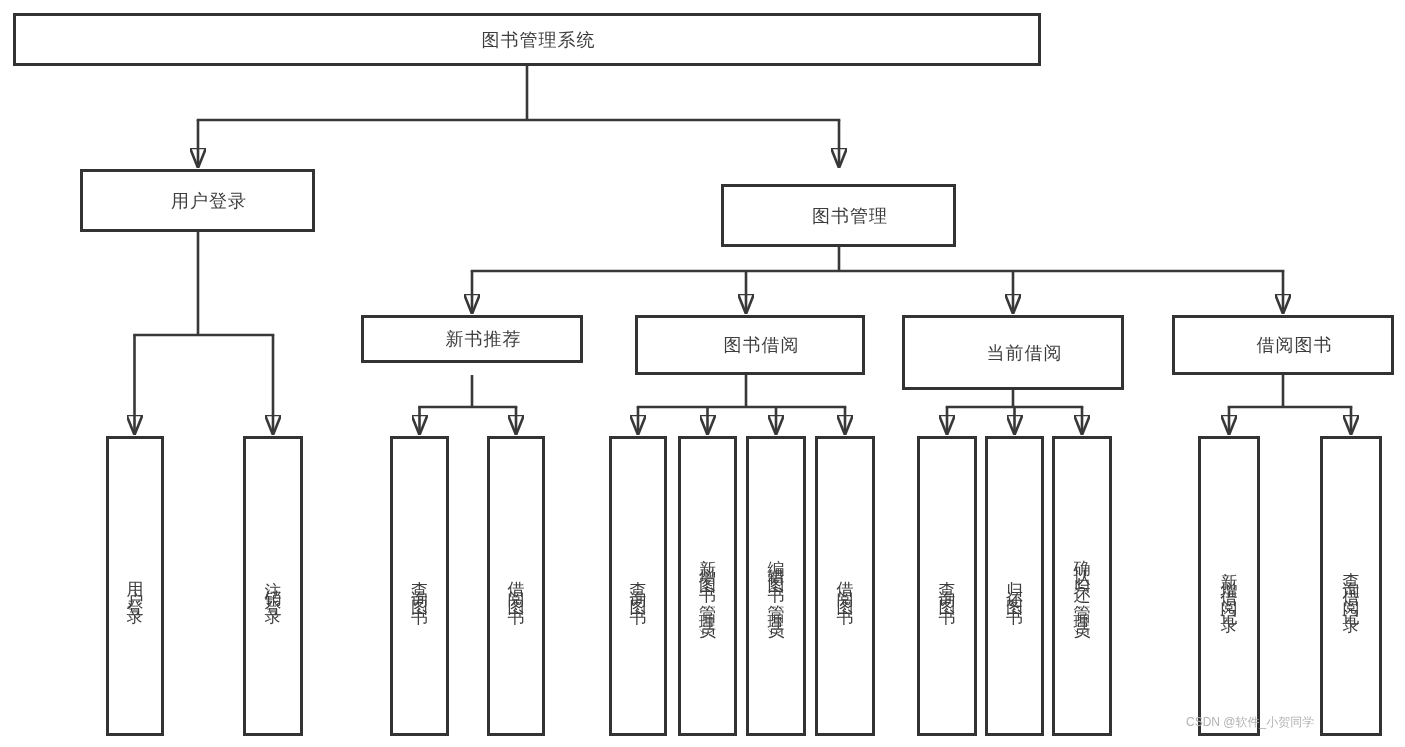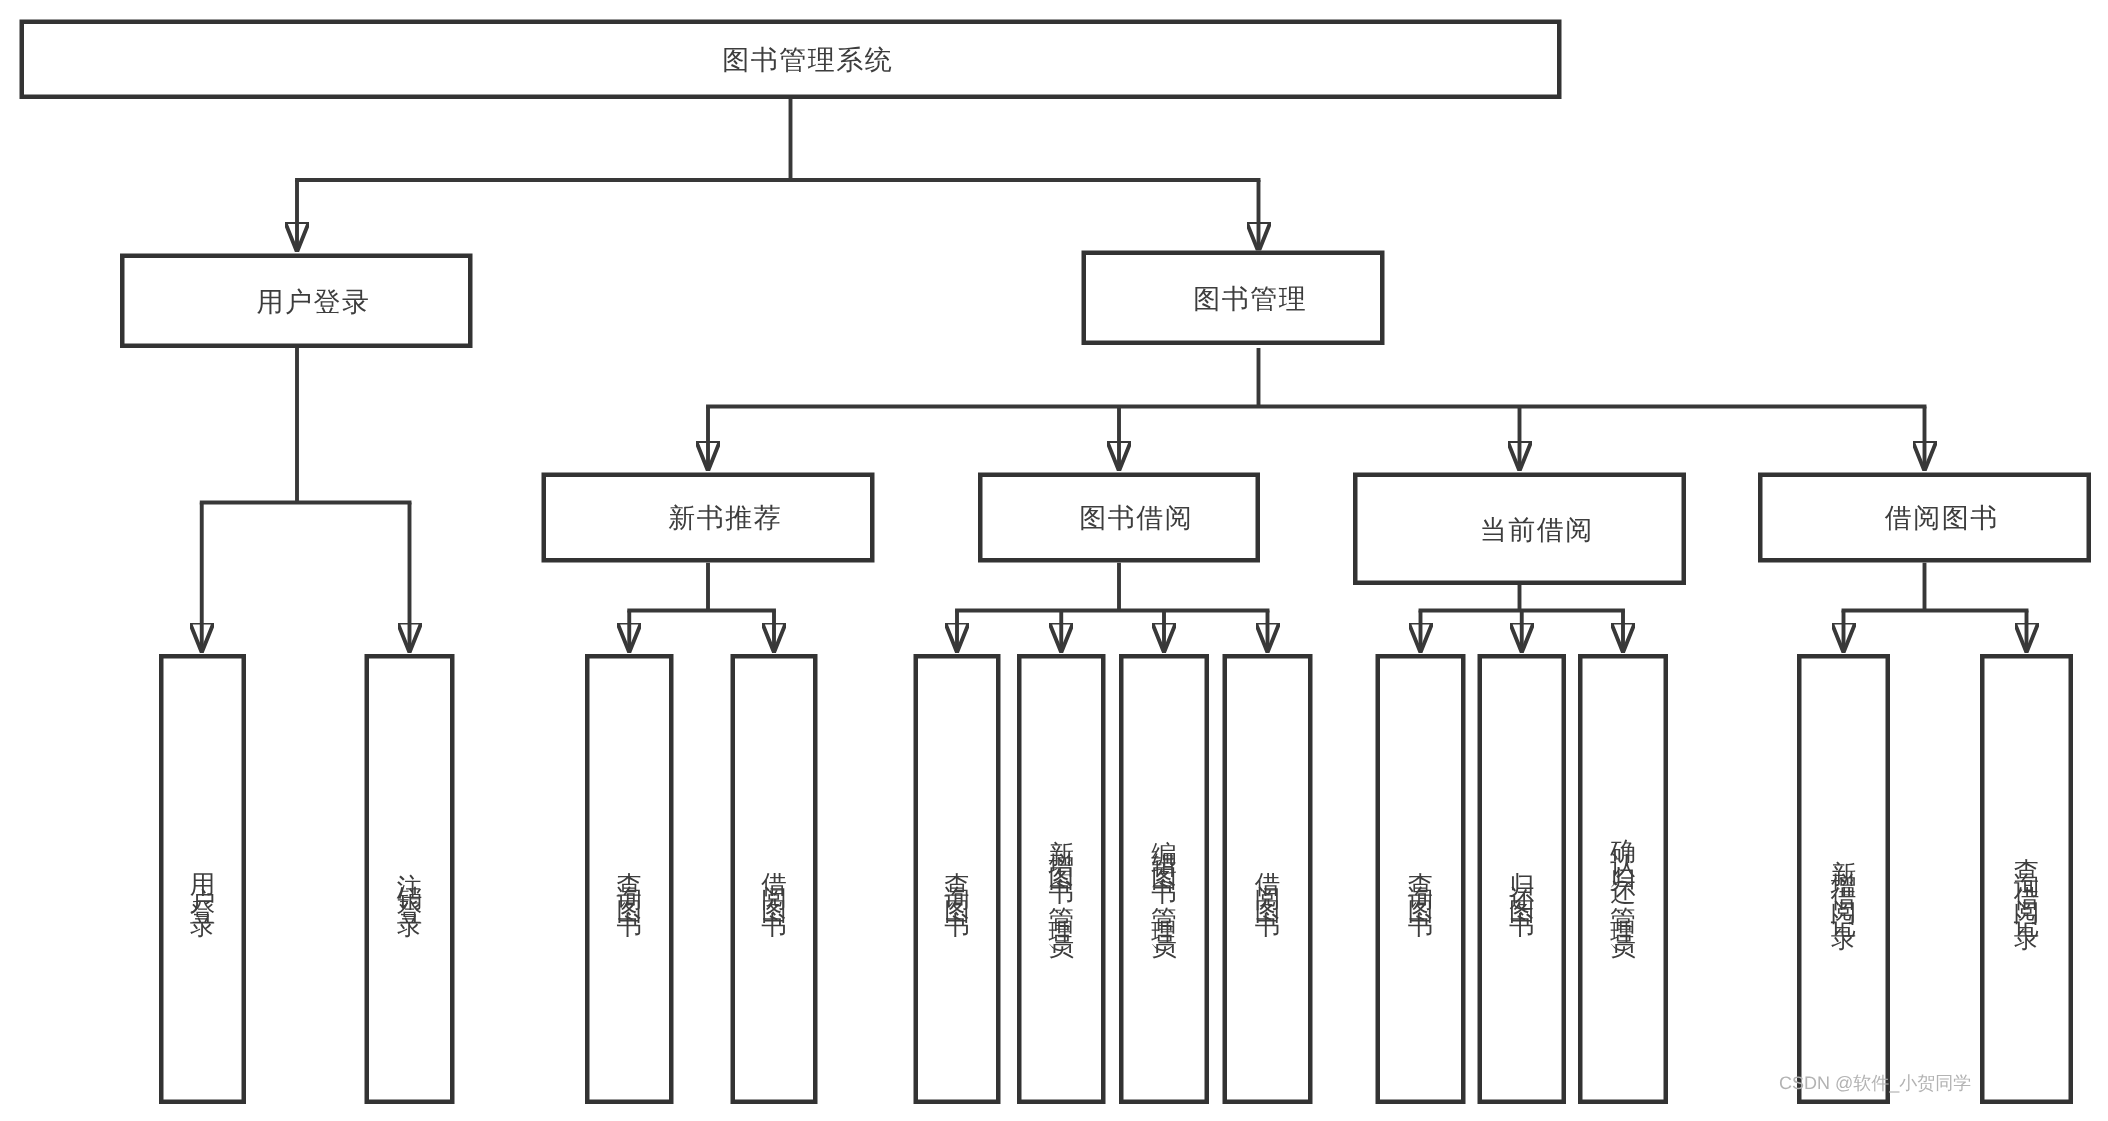--- a/index.html
+++ b/index.html
@@ -113,24 +113,24 @@
 
     <path d="M1283,375 V408"></path>
     <path class="bus" d="M1229,407 H1351"></path>
     <path d="M1229,407 V434" marker-end="url(#arw)"></path>
     <path d="M1351,407 V434" marker-end="url(#arw)"></path>
   </svg>
 
   <div class="node h" style="left:13px;top:13px;width:1028px;height:53px">图书管理系统</div>
 
   <div class="node h" style="left:80px;top:169px;width:235px;height:63px">用户登录</div>
-  <div class="node h" style="left:721px;top:167px;width:202px;height:63px">图书管理</div>
+  <div class="node h" style="left:721px;top:184px;width:235px;height:63px">图书管理</div>
 
-  <div class="node h" style="left:361px;top:315px;width:222px;height:60px">新书推荐</div>
-  <div class="node h" style="left:652px;top:315px;width:188px;height:60px">图书借阅</div>
+  <div class="node h" style="left:361px;top:315px;width:222px;height:48px">新书推荐</div>
+  <div class="node h" style="left:635px;top:315px;width:230px;height:60px">图书借阅</div>
   <div class="node h" style="left:902px;top:315px;width:222px;height:75px">当前借阅</div>
   <div class="node h" style="left:1172px;top:315px;width:222px;height:60px">借阅图书</div>
 
   <div class="node v" style="left:106px;top:436px;width:58px;height:300px">用户登录</div>
   <div class="node v" style="left:243px;top:436px;width:60px;height:300px">注销登录</div>
 
   <div class="node v" style="left:390px;top:436px;width:59px;height:300px">查询图书</div>
   <div class="node v" style="left:487px;top:436px;width:58px;height:300px">借阅图书</div>
 
   <div class="node v" style="left:609px;top:436px;width:58px;height:300px">查询图书</div>

